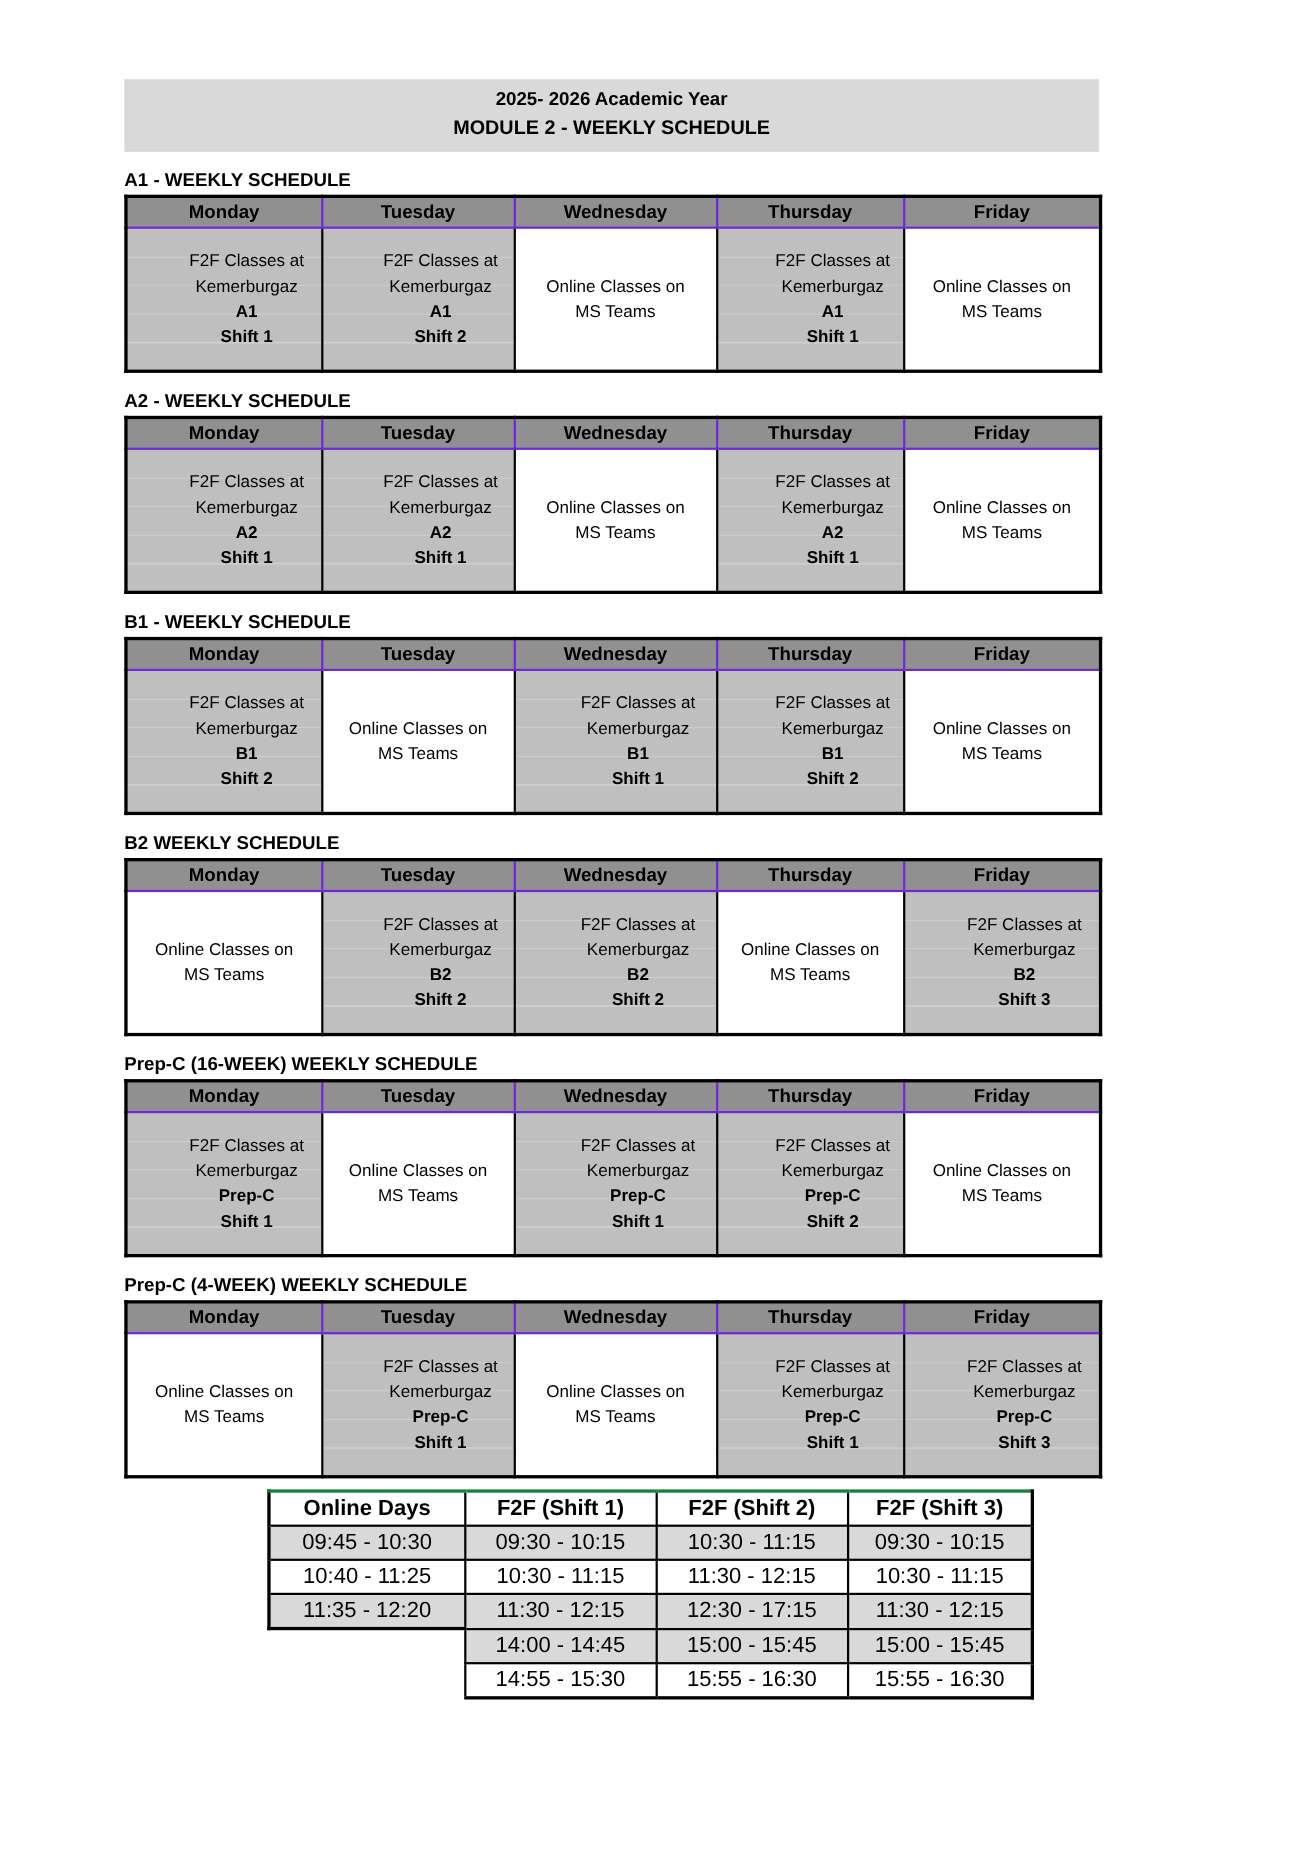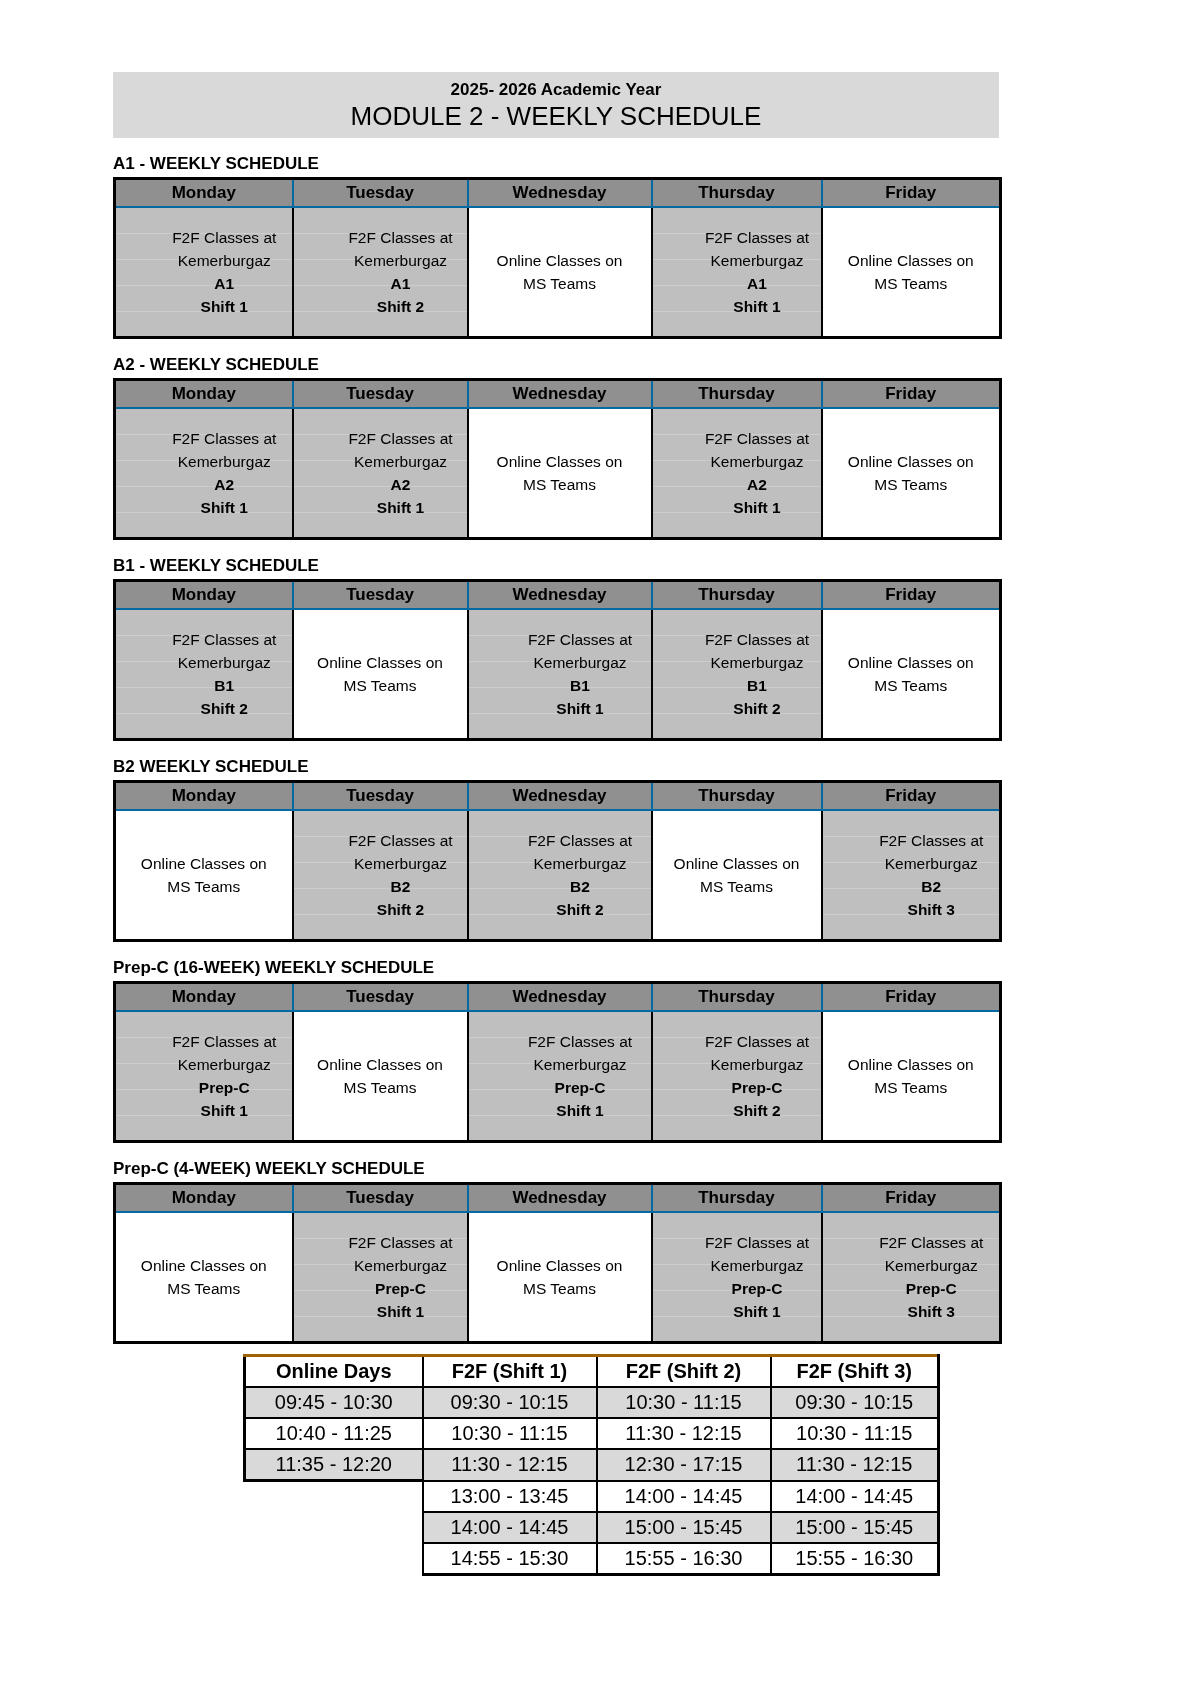--- a/index.html
+++ b/index.html
@@ -18,37 +18,37 @@
     top: 72px;
     width: 886px;
   }
   
   .band {
     background: var(--band-bg, #d9d9d9);
     text-align: center;
     padding: 7px 0 6px 0;
   }
   .band .year  { font-size: 17px; font-weight: bold; line-height: 22px; }
-  .band .module{ font-size: 26px; font-weight: normal; line-height: 31px; }
+  .band .module{ font-size: 18px; font-weight: bold; line-height: 31px; }
 
   
   .section { margin-top: 16px; }
   #schedules .section:first-child { margin-top: 16px; }
   .section-title {
     text-align: left;
     font-size: 17px;
     font-weight: bold;
     line-height: 20px;
     margin-bottom: 3px;
   }
   table { border-collapse: collapse; table-layout: fixed; }
   .sched-table { width: 886px; border: 3px solid #000; }
   .day-th {
     background: var(--day-header-bg, #909090);
-    border: 2px solid #0369a1;
+    border: 2px solid #6d28d9;
     height: 26px;
     font-size: 17px;
     font-weight: bold;
     text-align: center;
     vertical-align: middle;
     padding: 0;
   }
   .cell {
     border: 2px solid #000;
     height: 128px;
@@ -85,21 +85,21 @@
   }
   .ttd {
     border: 2px solid #000;
     height: 29px;
     text-align: center;
     vertical-align: middle;
     background: #ffffff;
   }
   tr.alt .ttd { background: var(--alt-bg, #d9d9d9); }
   .empty { border: none; background: transparent; }
-  .time-table thead th { border-top: 3px solid #a16207; margin-top: 12px; }
+  .time-table thead th { border-top: 3px solid #15803d; margin-top: 12px; }
   .time-table th:first-child,
   .time-table td.ttd:first-child { border-left: 3px solid #000; }
   .time-table th:last-child,
   .time-table td:last-child { border-right: 3px solid #000; }
   .time-table tr:last-child td.ttd { border-bottom: 3px solid #000; }
   .col1-last { border-bottom: 3px solid #000; }
 </style>
 </head>
 <body>
 
@@ -444,26 +444,20 @@
             <td class="ttd">10:30 - 11:15</td>
             <td class="ttd">11:30 - 12:15</td>
             <td class="ttd">10:30 - 11:15</td>
           </tr>
           <tr class="alt">
             <td class="ttd col1-last">11:35 - 12:20</td>
             <td class="ttd">11:30 - 12:15</td>
             <td class="ttd">12:30 - 17:15</td>
             <td class="ttd">11:30 - 12:15</td>
           </tr>
-          <tr>
-            <td class="empty"></td>
-            <td class="ttd">13:00 - 13:45</td>
-            <td class="ttd">14:00 - 14:45</td>
-            <td class="ttd">14:00 - 14:45</td>
-          </tr>
           <tr class="alt">
             <td class="empty"></td>
             <td class="ttd">14:00 - 14:45</td>
             <td class="ttd">15:00 - 15:45</td>
             <td class="ttd">15:00 - 15:45</td>
           </tr>
           <tr>
             <td class="empty"></td>
             <td class="ttd">14:55 - 15:30</td>
             <td class="ttd">15:55 - 16:30</td>

